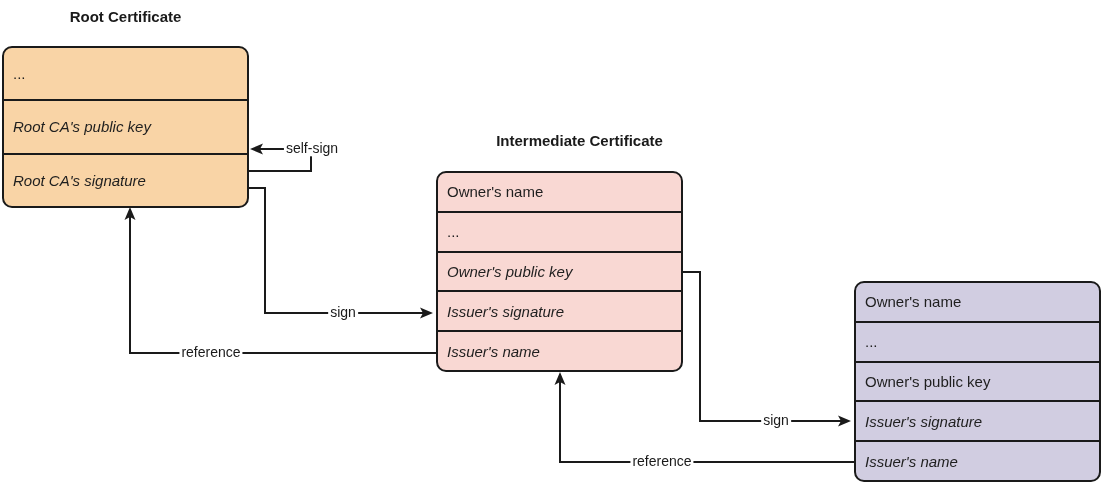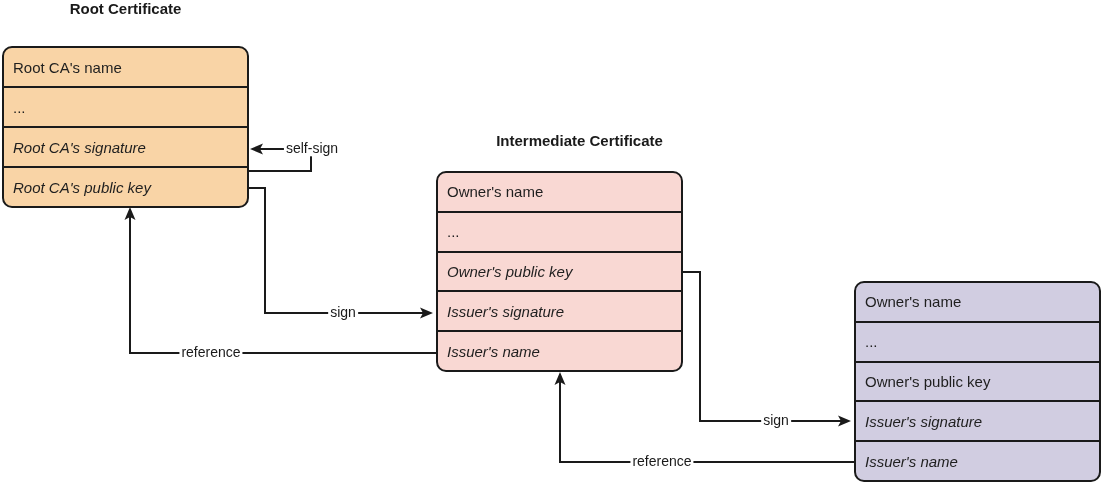--- a/index.html
+++ b/index.html
@@ -101,26 +101,25 @@
       <polyline points="683,272 700,272 700,421 841,421"></polyline>
       <polygon points="851,421 838,415.5 841,421 838,426.5"></polygon>
     </g>
 
     <g>
       <polyline points="854,462 560,462 560,382"></polyline>
       <polygon points="560,372 554.5,385 560,382 565.5,385"></polygon>
     </g>
   </svg>
 
-  <div class="cert-title" style="left:2px; top:0; width:247px;">Root Certificate</div>
+  <div class="cert-title" style="left:2px; top:8px; width:247px;">Root Certificate</div>
   <div class="cert-box root" style="left:2px; top:46px; width:247px; height:162px;">
-    <div class="cert-row">Root CA's name</div>
     <div class="cert-row">...</div>
+    <div class="cert-row italic">Root CA's public key</div>
     <div class="cert-row italic">Root CA's signature</div>
-    <div class="cert-row italic">Root CA's public key</div>
   </div>
 
   <div class="cert-title" style="left:456px; top:132px; width:247px;">Intermediate Certificate</div>
   <div class="cert-box intermediate" style="left:436px; top:171px; width:247px; height:201px;">
     <div class="cert-row">Owner's name</div>
     <div class="cert-row">...</div>
     <div class="cert-row italic">Owner's public key</div>
     <div class="cert-row italic">Issuer's signature</div>
     <div class="cert-row italic">Issuer's name</div>
   </div>

